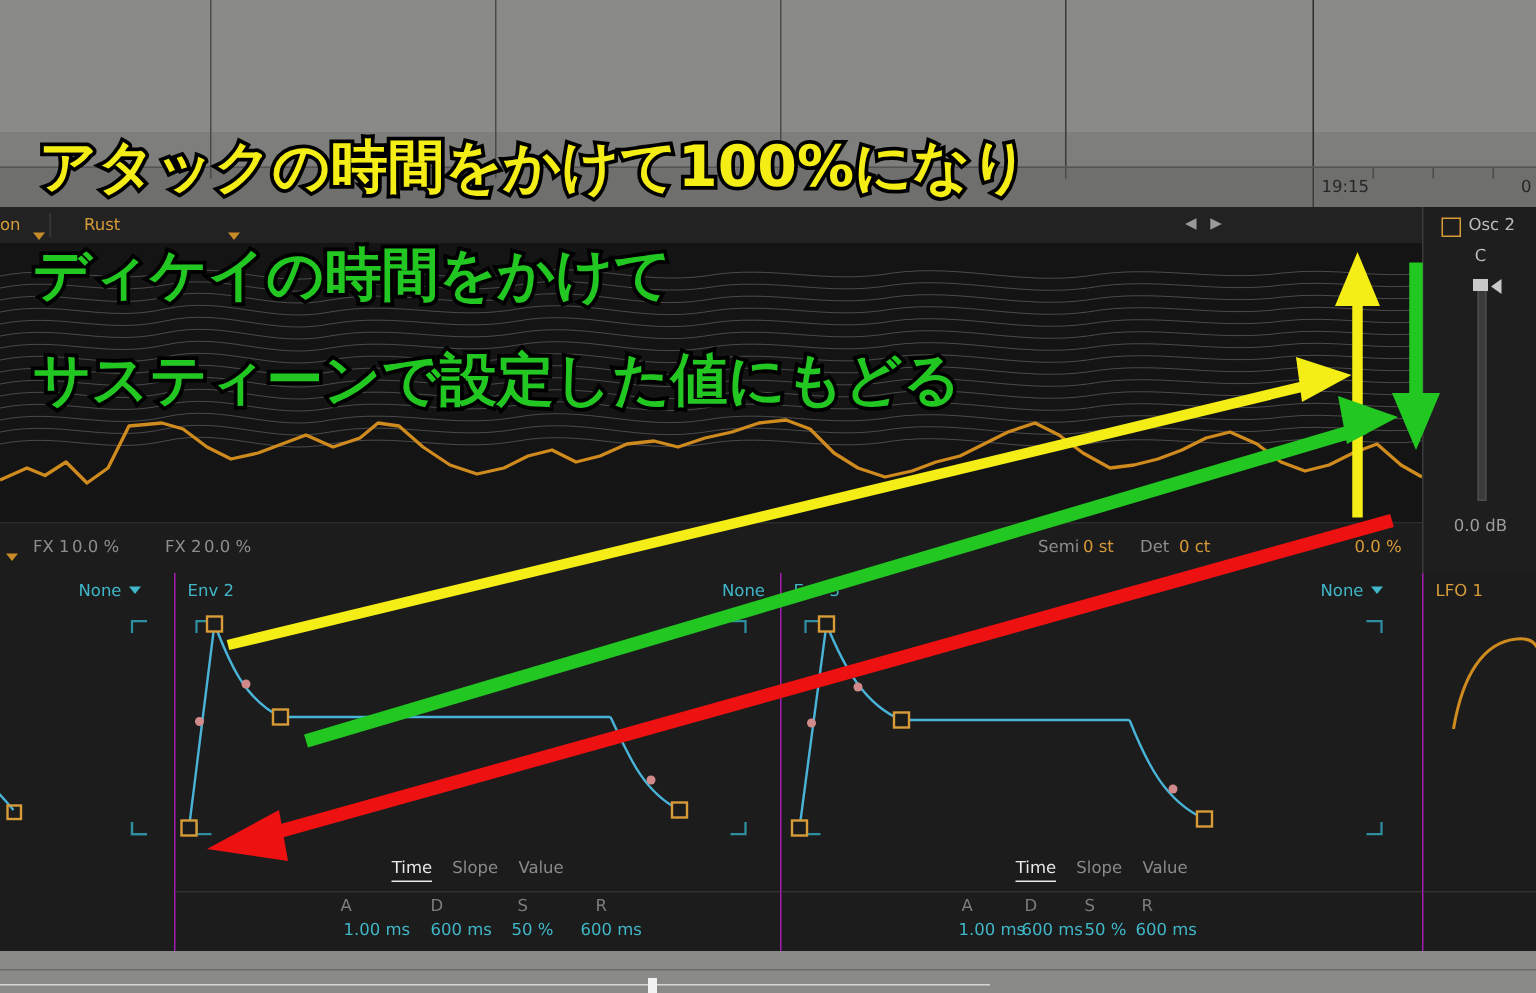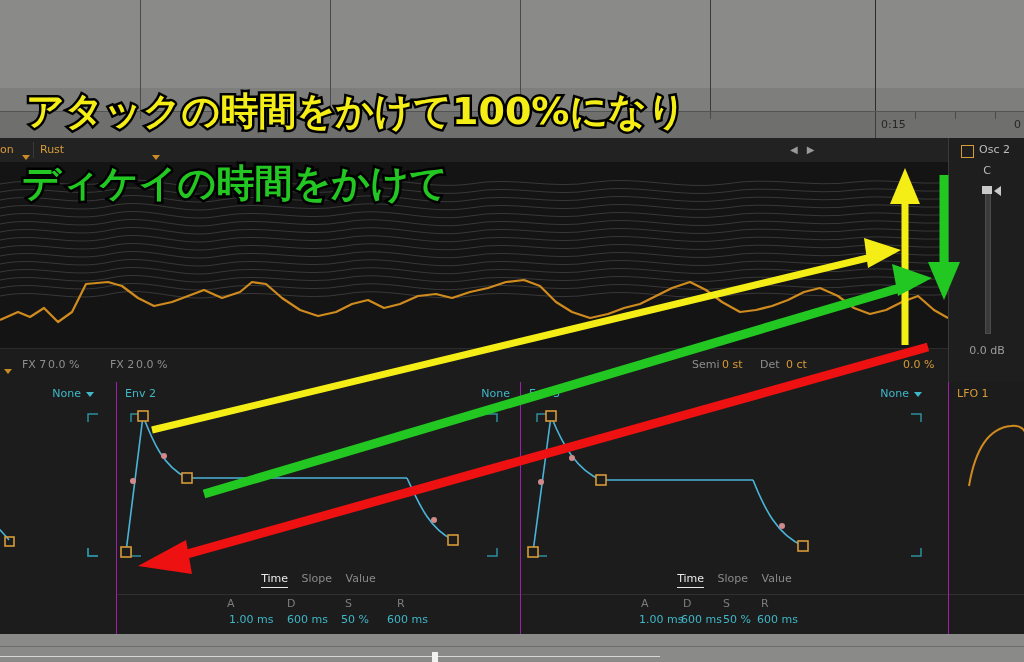--- a/index.html
+++ b/index.html
@@ -99,32 +99,32 @@
 
     <div class="daw-ruler">
       <div class="daw-tick major" style="left:875px;"></div>
       <div class="daw-tick" style="left:915px;"></div>
       <div class="daw-tick" style="left:955px;"></div>
       <div class="daw-tick" style="left:995px;"></div>
       <div class="daw-tick" style="left:140px;"></div>
       <div class="daw-tick" style="left:330px;"></div>
       <div class="daw-tick" style="left:520px;"></div>
       <div class="daw-tick" style="left:710px;"></div>
-      <div class="daw-time" style="left:881px;">0:15</div>
+      <div class="daw-time" style="left:881px;">19:15</div>
       <div class="daw-time" style="left:1014px;">0</div>
     </div>
   </div>
 
   <div class="plug">
 
     <div class="osc-head">
       <div class="hd-txt" style="left:0px;top:5px;">on</div>
       <span style="position:absolute;left:22px;top:9px;"><i class="caret"></i></span>
       <div class="hd-sep" style="left:33px;"></div>
-      <div class="hd-txt" style="left:40px;top:5px;">Rust</div>
+      <div class="hd-txt" style="left:56px;top:5px;">Rust</div>
       <span style="position:absolute;left:152px;top:9px;"><i class="caret"></i></span>
       <div class="nav-arrows" style="left:790px;top:6px;">◀ ▶</div>
     </div>
 
     <div class="wt">
       <svg width="948" height="186" viewBox="0 0 948 186">
         <rect x="0" y="0" width="948" height="186" fill="#141414"></rect>
         <g stroke="#8e8e8e" fill="none" stroke-width="0.55" opacity="0.55">
           <path d="M0,22 C40,14 70,28 110,20 C150,12 180,30 220,22 C265,14 300,28 345,20 C390,12 425,28 470,22 C515,14 550,28 595,20 C640,14 680,28 725,22 C770,14 810,26 855,20 C890,16 920,24 948,20"></path>
           <path d="M0,30 C40,22 70,36 110,28 C150,20 180,38 220,30 C265,22 300,36 345,28 C390,20 425,36 470,30 C515,22 550,36 595,28 C640,22 680,36 725,30 C770,22 810,34 855,28 C890,24 920,32 948,28"></path>
@@ -141,21 +141,21 @@
           <path d="M0,118 C40,110 70,125 110,116 C150,107 180,126 220,118 C265,110 300,124 345,116 C390,108 425,125 470,118 C515,110 550,124 595,116 C640,110 680,124 725,118 C770,110 810,122 855,116 C890,112 920,120 948,116"></path>
           <path d="M0,126 C40,118 70,133 110,124 C150,115 180,134 220,126 C265,118 300,132 345,124 C390,116 425,133 470,126 C515,118 550,132 595,124 C640,118 680,132 725,126 C770,118 810,130 855,124 C890,120 920,128 948,124"></path>
           <path d="M0,134 C40,126 70,141 110,132 C150,123 180,142 220,134 C265,126 300,140 345,132 C390,124 425,141 470,134 C515,126 550,140 595,132 C640,126 680,140 725,134 C770,126 810,138 855,132 C890,128 920,136 948,132"></path>
         </g>
         <path d="M0,158 L18,150 L30,155 L44,146 L58,160 L72,150 L86,122 L108,120 L122,124 L138,136 L154,144 L172,140 L188,134 L204,128 L222,136 L240,130 L252,120 L266,122 L282,136 L300,148 L318,154 L336,150 L352,142 L368,138 L384,146 L400,142 L418,134 L436,132 L452,136 L470,130 L488,126 L506,120 L524,118 L540,124 L556,140 L572,150 L590,156 L608,152 L624,146 L640,142 L656,134 L672,126 L690,120 L706,128 L722,140 L740,150 L756,148 L772,144 L788,138 L804,130 L820,126 L838,134 L854,146 L870,152 L886,148 L902,140 L918,134 L934,148 L948,156" fill="none" stroke="#d08b1e" stroke-width="2.2" stroke-linejoin="round"></path>
       </svg>
     </div>
 
     <div class="pstrip">
       <span style="position:absolute;left:4px;top:12px;"><i class="caret"></i></span>
-      <div class="p-lab" style="left:22px;top:9px;">FX 7</div>
+      <div class="p-lab" style="left:22px;top:9px;">FX 1</div>
       <div class="p-lab" style="left:48px;top:9px;">0.0 %</div>
       <div class="p-lab" style="left:110px;top:9px;">FX 2</div>
       <div class="p-lab" style="left:136px;top:9px;">0.0 %</div>
       <div class="p-lab" style="left:692px;top:9px;">Semi</div>
       <div class="p-amber" style="left:722px;top:9px;">0 st</div>
       <div class="p-lab" style="left:760px;top:9px;">Det</div>
       <div class="p-amber" style="left:786px;top:9px;">0 ct</div>
       <div class="p-amber" style="left:903px;top:9px;">0.0 %</div>
     </div>
 
@@ -305,15 +305,16 @@
 
     <g>
       <path d="M928,347 L180,556" fill="none" stroke="#ee1111" stroke-width="9"></path>
       <polygon points="138,566 186,540 192,574" fill="#ee1111"></polygon>
     </g>
   </svg>
 
   <div class="ovl">
     <div class="cap cap2">アタックの時間をかけて100%になり</div>
     <div class="cap cap3">ディケイの時間をかけて</div>
+    <div class="cap cap4">サスティーンで設定した値にもどる</div>
   </div>
 
 </div>
 
 </body></html>

